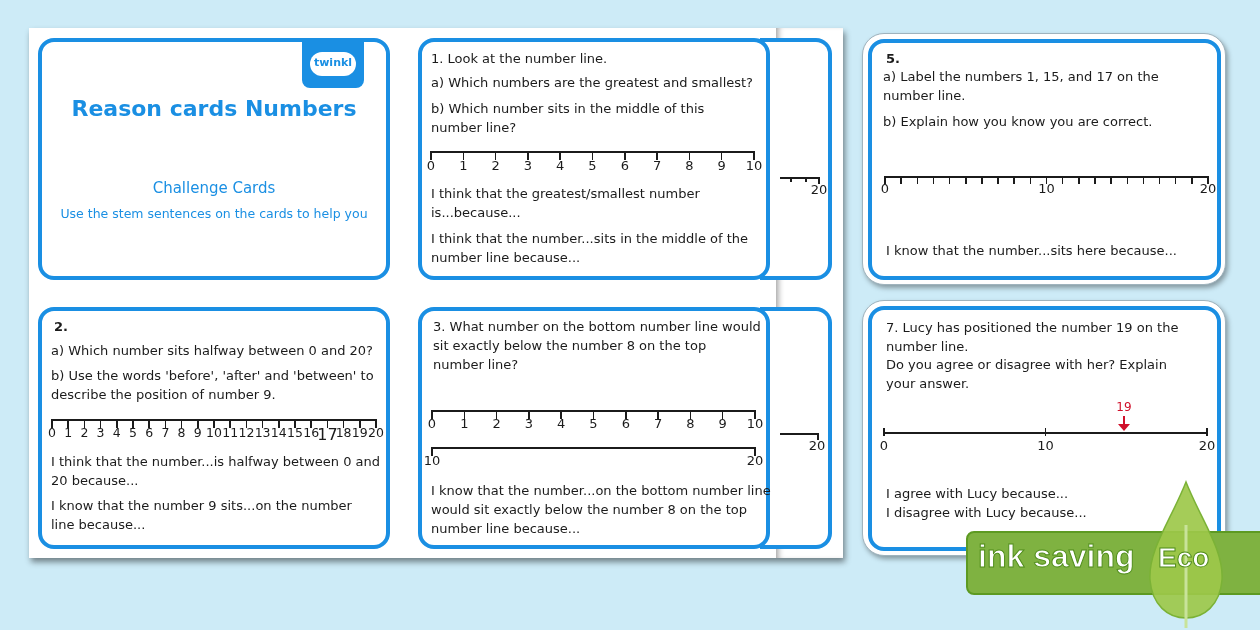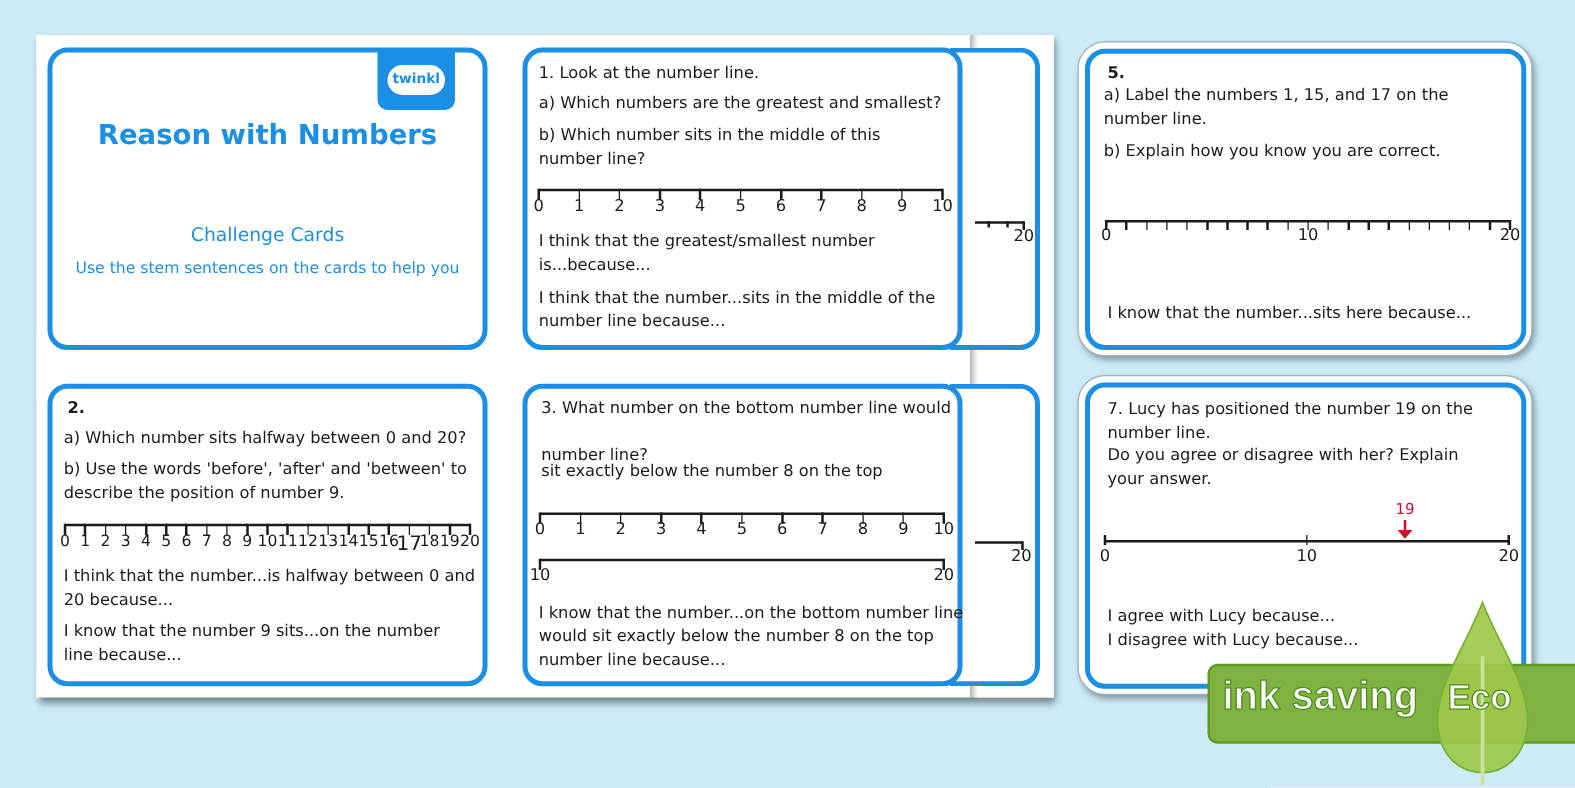--- a/index.html
+++ b/index.html
@@ -39,21 +39,21 @@
 <div class="tl" style="left:817px;top:438px;">20</div>
 
 <div class="card" style="left:38px;top:38px;width:352px;height:242px;">
 </div>
 <div class="twinkl">
   <div class="cloud">
       <span>twinkl</span>
     </div>
 </div>
 <div class="abs" style="left:38px;top:38px;width:352px;height:242px;">
-  <div class="title" style="top:58px;">Reason with Numbers</div>
+  <div class="title" style="top:58px;">Reason cards Numbers</div>
   <div class="sub" style="top:141px;font-size:15px;">Challenge Cards</div>
   <div class="sub" style="top:168px;font-size:12.5px;">Use the stem sentences on the cards to help you</div>
 </div>
 
 <div class="card" style="left:418px;top:38px;width:352px;height:242px;"></div>
 <div class="txt" style="left:431px;top:50px;">1. Look at the number line.</div>
 <div class="txt" style="left:431px;top:74px;">a) Which numbers are the greatest and smallest?</div>
 <div class="txt" style="left:431px;top:100px;">b) Which number sits in the middle of this</div>
 <div class="txt" style="left:431px;top:119px;">number line?</div>
 <div id="nl1">
@@ -136,21 +136,21 @@
     <div class="tl" style="left: 359.8px; top: 425px; font-size: 12.5px;">19</div>
     <div class="tl" style="left: 376px; top: 425px; font-size: 12.5px;">20</div>
   </div>
 <div class="txt" style="left:51px;top:453px;">I think that the number...is halfway between 0 and</div>
 <div class="txt" style="left:51px;top:472px;">20 because...</div>
 <div class="txt" style="left:51px;top:497px;">I know that the number 9 sits...on the number</div>
 <div class="txt" style="left:51px;top:516px;">line because...</div>
 
 <div class="card" style="left:418px;top:307px;width:352px;height:242px;"></div>
 <div class="txt" style="left:433px;top:318px;">3. What number on the bottom number line would</div>
-<div class="txt" style="left:433px;top:337px;margin-top:32px;">sit exactly below the number 8 on the top</div>
+<div class="txt" style="left:433px;top:337px;">sit exactly below the number 8 on the top</div>
 <div class="txt" style="left:433px;top:356px;">number line?</div>
 <div id="nl3a">
     <div class="nl-axis" style="left: 432px; top: 410px; width: 323px;"></div>
     <div class="tick" style="left: 431.25px; top: 410px; height: 9px;"></div>
     <div class="tick" style="left: 463.55px; top: 410px; height: 9px;"></div>
     <div class="tick" style="left: 495.85px; top: 410px; height: 9px;"></div>
     <div class="tick" style="left: 528.15px; top: 410px; height: 9px;"></div>
     <div class="tick" style="left: 560.45px; top: 410px; height: 9px;"></div>
     <div class="tick" style="left: 592.75px; top: 410px; height: 9px;"></div>
     <div class="tick" style="left: 625.05px; top: 410px; height: 9px;"></div>

